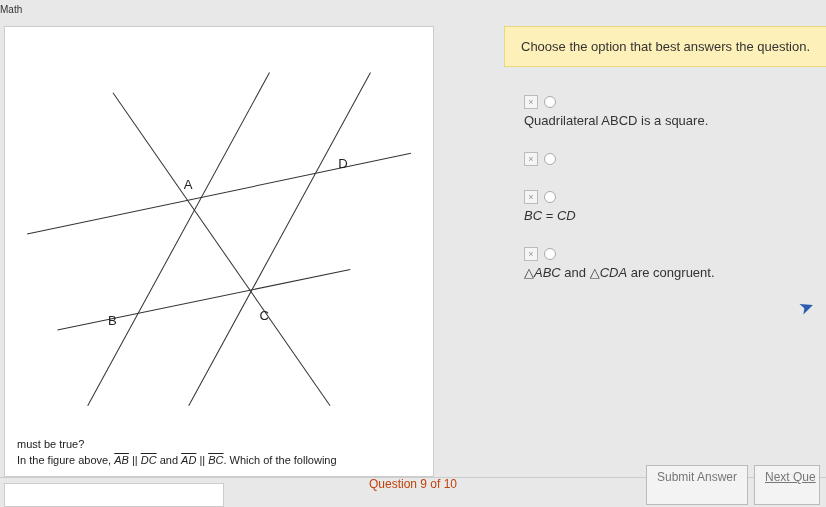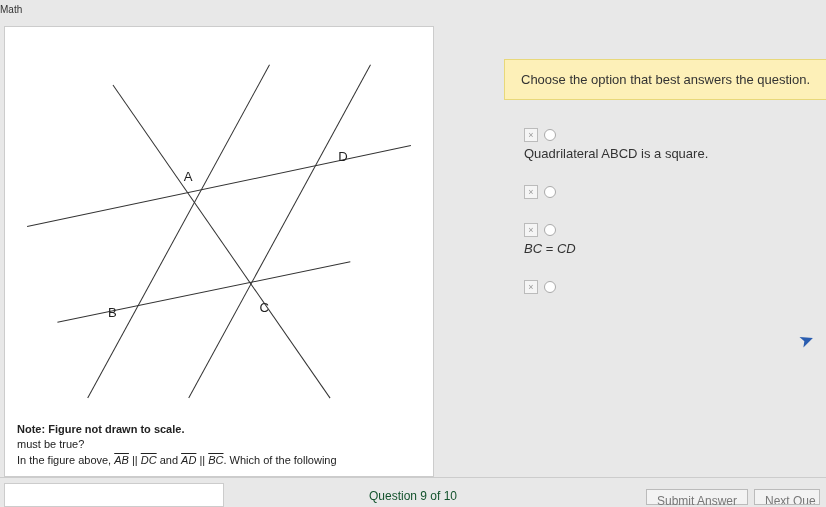--- a/index.html
+++ b/index.html
@@ -48,21 +48,20 @@
     line-height: 1.4;
     color: #222;
     padding-top: 4px;
   }
   .note .bold { font-weight: bold; }
   .seg { text-decoration: overline; font-style: italic; }
   .right-panel {
     flex: 1;
     position: relative;
     padding-left: 30px;
-    margin-top: 33px;
   }
   .prompt-box {
     background: #fdf0b8;
     border: 1px solid #e8d87a;
     padding: 12px 16px;
     font-size: 13px;
     color: #333;
     margin-left: 40px;
     margin-right: -10px;
     margin-bottom: 28px;
@@ -100,30 +99,30 @@
   .footer {
     position: absolute;
     bottom: 0;
     left: 0; right: 0;
     height: 30px;
     background: #e8e8e8;
     border-top: 1px solid #ccc;
   }
   .q-counter {
     position: absolute;
-    bottom: 4px;
+    bottom: 16px;
     left: 50%;
     transform: translateX(-50%);
     font-size: 12px;
-    color: #14532d;
+    color: #c2410c;
   }
   .btn {
     position: absolute;
     bottom: 2px;
-    height: 16px;
+    height: 40px;
     background: #f3f3f3;
     border: 1px solid #bbb;
     font-size: 12px;
     color: #777;
     padding: 0 10px;
     cursor: pointer;
     line-height: 22px;
     margin-top: 48px;
   }
   .btn.submit { right: 78px; }
@@ -165,21 +164,20 @@
         </g>
         <g font-family="Arial" font-size="13" fill="#222">
           <text x="165" y="135">A</text>
           <text x="318" y="115">D</text>
           <text x="90" y="270">B</text>
           <text x="240" y="265">C</text>
         </g>
       </svg>
     </div>
     <div class="note">
-      <div class="bold">Note: Figure not drawn to scale.</div>
       <div>must be true?</div>
       <div>
         <span>In the figure above, </span><span class="seg">AB</span><span> || </span><span class="seg">DC</span><span> and </span><span class="seg">AD</span><span> || </span><span class="seg">BC</span><span>. Which of the following</span>
       </div>
     </div>
   </div>
 
   <div class="right-panel">
     <div class="prompt-box">Choose the option that best answers the question.</div>
 
@@ -205,20 +203,23 @@
       </div>
       <div>
         <span class="math-i">BC</span><span> = </span><span class="math-i">CD</span>
       </div>
     </div>
 
     <div class="option">
       <div class="opt-controls">
         <div class="eliminate">×</div>
         <div class="radio"></div>
+      </div>
+      <div>
+        <span>△</span><span class="math-i">ABC</span><span> and </span><span>△</span><span class="math-i">CDA</span><span> are congruent.</span>
       </div>
     </div>
 
     <div class="cursor">➤</div>
   </div>
 </div>
 
 <div class="footer">
   <div class="left-footer-box"></div>
   <div class="q-counter">Question 9 of 10</div>

